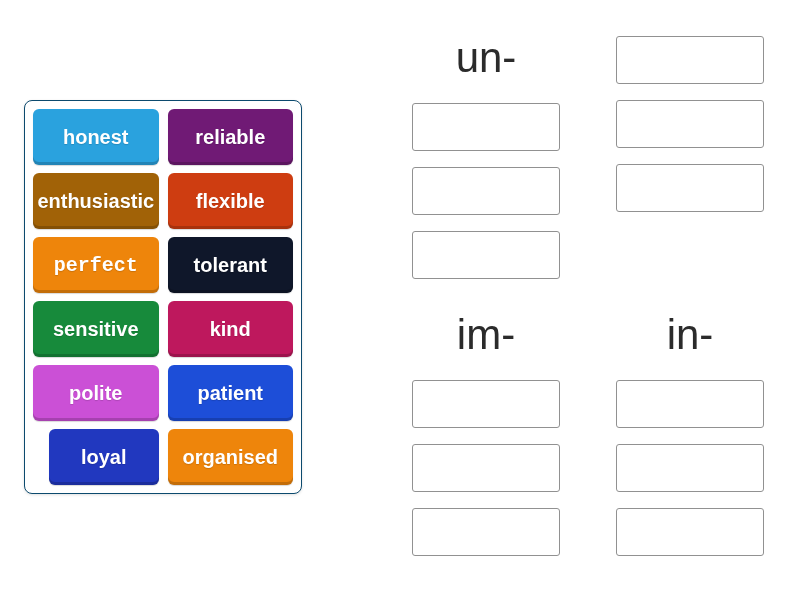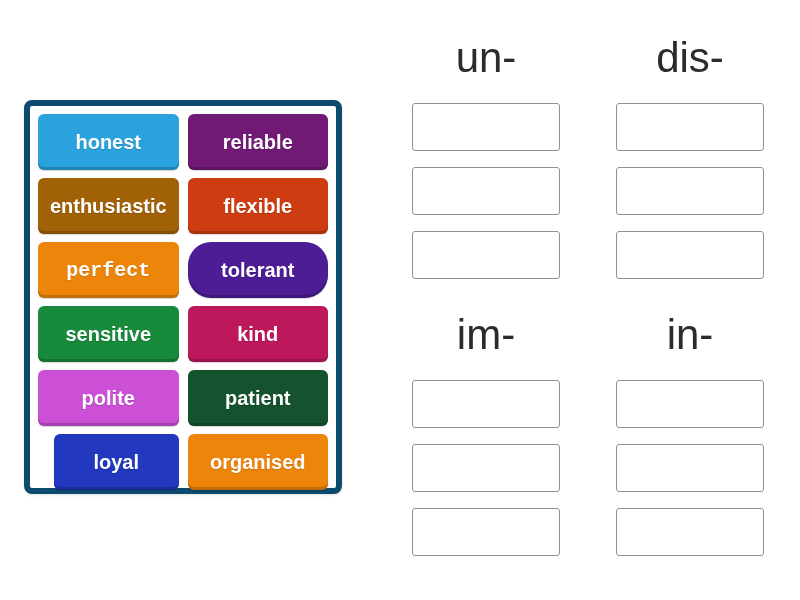--- a/index.html
+++ b/index.html
@@ -9,23 +9,23 @@
     background: #ffffff;
     position: relative;
     overflow: hidden;
   }
   .stage { position: absolute; inset: 0; width: 800px; height: 600px; }
 
   
   .word-bank {
     position: absolute;
     left: 24px; top: 100px;
-    width: 318px; height: 394px;
+    width: 278px; height: 394px;
     background: #ffffff;
-    border: 6px solid #0c4a6e;
+    border: 1px solid #0c4a6e;
     border-radius: 8px;
     box-shadow: 0 1px 3px rgba(0,0,0,0.12);
     padding: 8px;
     display: grid;
     grid-template-columns: 1fr 1fr;
     grid-auto-rows: 56px;
     column-gap: 9px;
     row-gap: 8px;
   }
   .tile {
@@ -75,38 +75,37 @@
 <body>
 
 <div class="stage">
 
   <div class="word-bank">
     <div class="tile" style="background-color: rgb(42, 162, 222);">honest</div>
     <div class="tile" style="background-color: #701a75;">reliable</div>
     <div class="tile" style="background-color: #a16207;">enthusiastic</div>
     <div class="tile" style="background-color: rgb(206, 61, 17);">flexible</div>
     <div class="tile" style="background-color: rgb(238, 133, 11); font-family: Liberation Mono, monospace;">perfect</div>
-    <div class="tile" style="background-color: #4c1d95; border-radius: 23px;">tolerant</div>
+    <div class="tile" style="background-color: #0f172a;">tolerant</div>
     <div class="tile" style="background-color: rgb(23, 138, 59);">sensitive</div>
     <div class="tile" style="background-color: #be185d;">kind</div>
     <div class="tile" style="background-color: rgb(203, 80, 214);">polite</div>
-    <div class="tile" style="background-color: #14532d;">patient</div>
+    <div class="tile" style="background-color: #1d4ed8;">patient</div>
     <div class="tile" style="background-color: rgb(33, 56, 191); margin-left: 16px;">loyal</div>
     <div class="tile" style="background-color: rgb(238, 133, 11);">organised</div>
   </div>
 
   <div class="group group-un">
     <div class="group-header">un-</div>
     <div class="slot"></div>
     <div class="slot"></div>
     <div class="slot"></div>
   </div>
 
   <div class="group group-dis">
-    <div class="group-header">dis-</div>
     <div class="slot"></div>
     <div class="slot"></div>
     <div class="slot"></div>
   </div>
 
   <div class="group group-im">
     <div class="group-header">im-</div>
     <div class="slot"></div>
     <div class="slot"></div>
     <div class="slot"></div>

